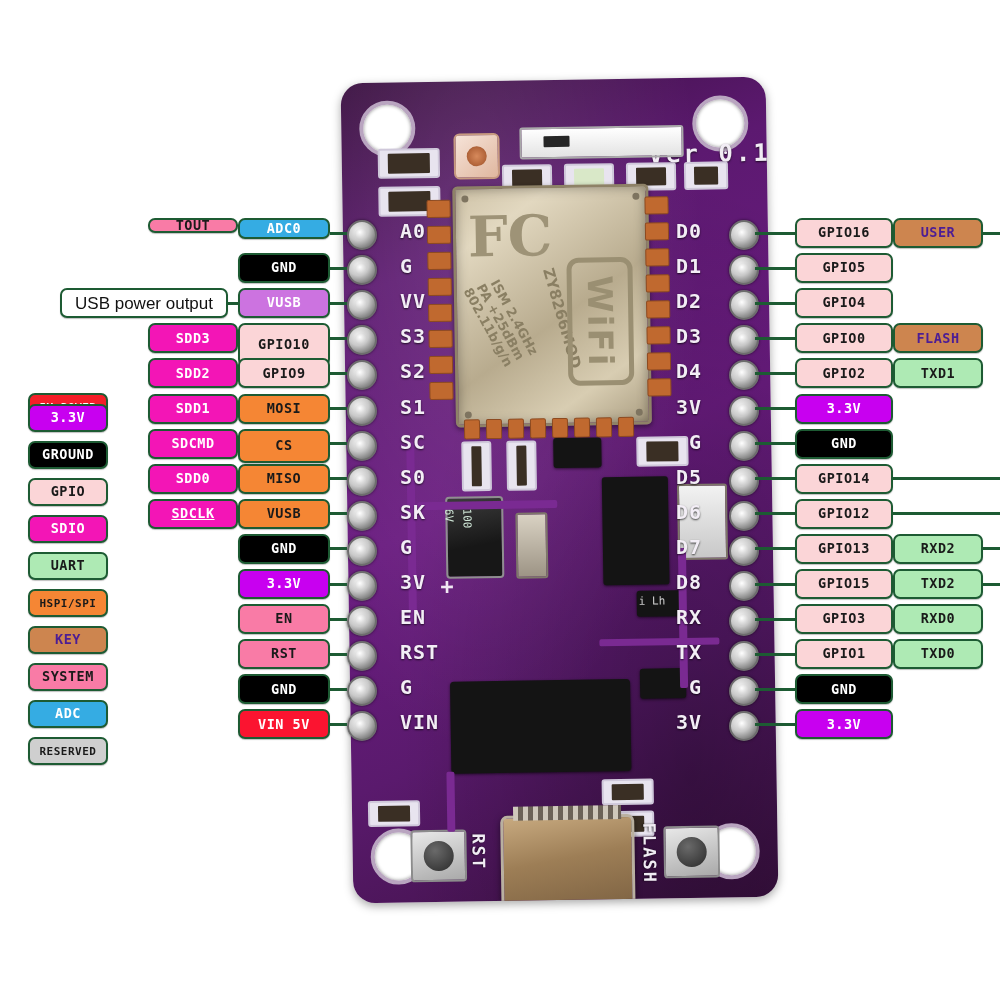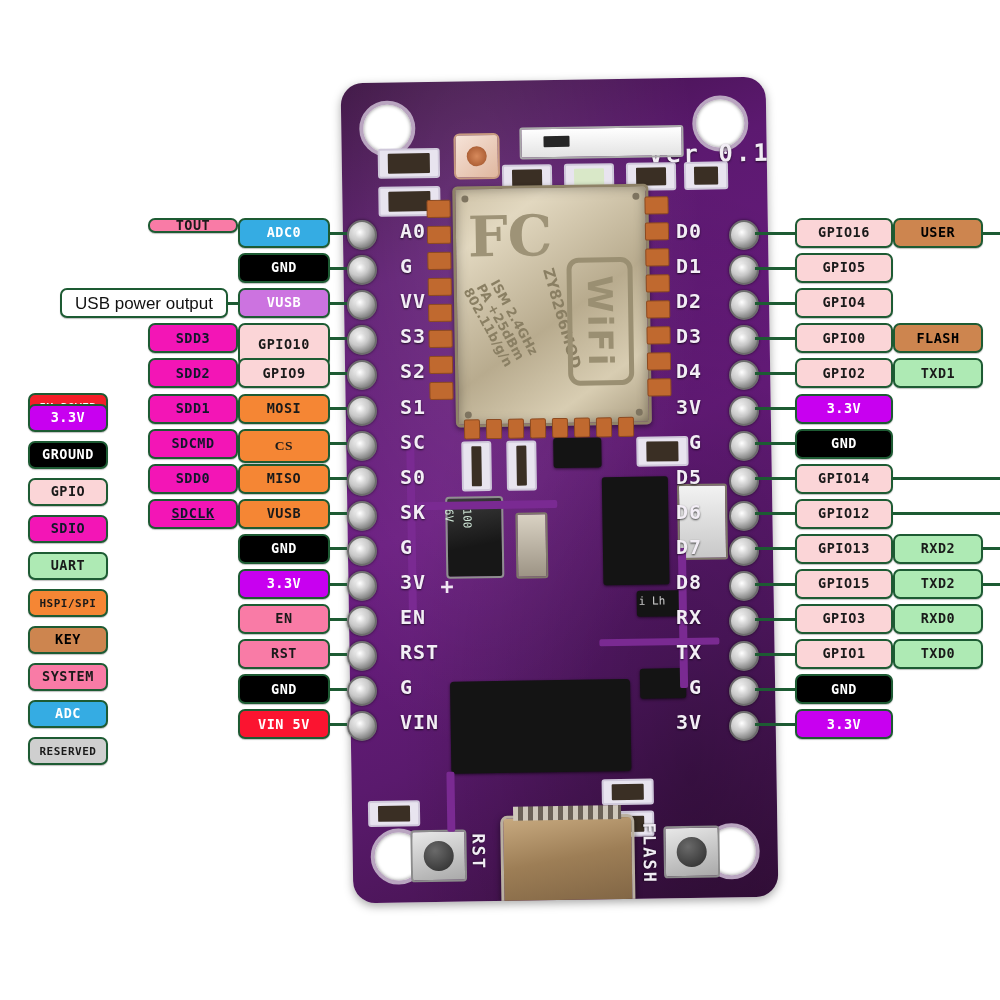--- a/index.html
+++ b/index.html
@@ -20,24 +20,24 @@
     white-space:nowrap;
     box-shadow:0 1px 1px rgba(0,0,0,.25);
   }
   .chip.sans{font-family:"Liberation Sans","DejaVu Sans",sans-serif;font-weight:400;letter-spacing:0;font-size:17px;}
 
   
   .c-power   {background:#f41f28;color:#ffffff;}
   .c-33v     {background:#c800f0;color:#ffffff;}
   .c-gnd     {background:#000000;color:#ffffff;}
   .c-gpio    {background:#fbd5d7;color:#1a1a1a;}
-  .c-sdio    {background:#f315b6;color:#0f172a;}
+  .c-sdio    {background:#f315b6;color:#ffffff;}
   .c-uart    {background:#aeeab4;color:#1a1a1a;}
   .c-spi     {background:#f58634;color:#1a1a1a;}
-  .c-key     {background:#cd854f;color:#000000;}
+  .c-key     {background:#cd854f;color:#4c1d95;}
   .c-system  {background:#f97ba6;color:#1a1a1a;}
   .c-adc     {background:#35ace3;color:#ffffff;}
   .c-reserved{background:#cfcfcf;color:#1a1a1a;}
   .c-vusb    {background:#cc73e0;color:#ffffff;}
   .c-plain   {background:#ffffff;color:#111;}
   .c-vin     {background:#fb1430;color:#ffffff;}
 
   
   .wire{position:absolute;height:3px;background:#1d5b33;}
 
@@ -367,21 +367,21 @@
     <div class="padlabel r" style="top: 640.2px; left: 632px; width: 70px;">TX</div>
     <div class="pad" style="left: 729px; top: 676.3px;">
       <i></i>
     </div>
     <div class="padlabel r" style="top: 675.3px; left: 632px; width: 70px;">G</div>
     <div class="pad" style="left: 729px; top: 711.4px;">
       <i></i>
     </div>
     <div class="padlabel r" style="top: 710.4px; left: 632px; width: 70px;">3V</div>
     <div class="wire" style="left: 330px; top: 231.5px; width: 17px;"></div>
-    <div class="chip c-adc" style="left: 238px; top: 218px; width: 92px; height: 30px; text-align: right;">ADC0</div>
+    <div class="chip c-adc" style="left: 238px; top: 218px; width: 92px; height: 21px; text-align: right;">ADC0</div>
     <div class="wire" style="left: 238px; top: 231.5px; width: 0px;"></div>
     <div class="chip c-system" style="left: 148px; top: 218px; width: 90px; height: 15px;">TOUT</div>
     <div class="wire" style="left: 330px; top: 266.6px; width: 17px;"></div>
     <div class="chip c-gnd" style="left: 238px; top: 253.1px; width: 92px; height: 30px;">GND</div>
     <div class="wire" style="left: 330px; top: 301.7px; width: 17px;"></div>
     <div class="chip c-vusb" style="left: 238px; top: 288.2px; width: 92px; height: 30px;">VUSB</div>
     <div class="wire" style="left: 228px; top: 301.7px; width: 10px;"></div>
     <div class="chip c-plain sans" style="left: 60px; top: 288.2px; width: 168px; height: 30px;">USB power output</div>
     <div class="wire" style="left: 330px; top: 336.8px; width: 17px;"></div>
     <div class="chip c-gpio" style="left: 238px; top: 323.3px; width: 92px; height: 43px;">GPIO10</div>
@@ -389,21 +389,21 @@
     <div class="chip c-sdio" style="left: 148px; top: 323.3px; width: 90px; height: 30px;">SDD3</div>
     <div class="wire" style="left: 330px; top: 371.9px; width: 17px;"></div>
     <div class="chip c-gpio" style="left: 238px; top: 358.4px; width: 92px; height: 30px;">GPIO9</div>
     <div class="wire" style="left: 238px; top: 371.9px; width: 0px;"></div>
     <div class="chip c-sdio" style="left: 148px; top: 358.4px; width: 90px; height: 30px;">SDD2</div>
     <div class="wire" style="left: 330px; top: 407px; width: 17px;"></div>
     <div class="chip c-spi" style="left: 238px; top: 393.5px; width: 92px; height: 30px;">MOSI</div>
     <div class="wire" style="left: 238px; top: 407px; width: 0px;"></div>
     <div class="chip c-sdio" style="left: 148px; top: 393.5px; width: 90px; height: 30px;">SDD1</div>
     <div class="wire" style="left: 330px; top: 442.1px; width: 17px;"></div>
-    <div class="chip c-spi" style="left: 238px; top: 428.6px; width: 92px; height: 34px; font-family: Liberation Serif, serif;">CS</div>
+    <div class="chip c-spi" style="left: 238px; top: 428.6px; width: 92px; height: 34px;">CS</div>
     <div class="wire" style="left: 238px; top: 442.1px; width: 0px;"></div>
     <div class="chip c-sdio" style="left: 148px; top: 428.6px; width: 90px; height: 30px;">SDCMD</div>
     <div class="wire" style="left: 330px; top: 477.2px; width: 17px;"></div>
     <div class="chip c-spi" style="left: 238px; top: 463.7px; width: 92px; height: 30px;">MISO</div>
     <div class="wire" style="left: 238px; top: 477.2px; width: 0px;"></div>
     <div class="chip c-sdio" style="left: 148px; top: 463.7px; width: 90px; height: 30px;">SDD0</div>
     <div class="wire" style="left: 330px; top: 512.3px; width: 17px;"></div>
     <div class="chip c-spi" style="left: 238px; top: 498.8px; width: 92px; height: 30px;">VUSB</div>
     <div class="wire" style="left: 238px; top: 512.3px; width: 0px;"></div>
     <div class="chip c-sdio" style="left: 148px; top: 498.8px; width: 90px; height: 30px; text-decoration: underline;">SDCLK</div>

